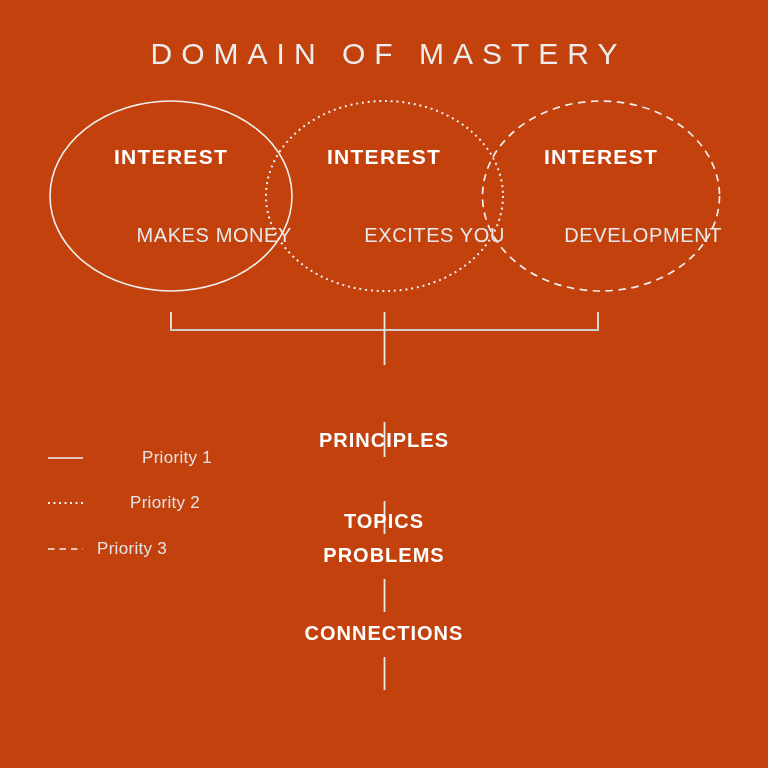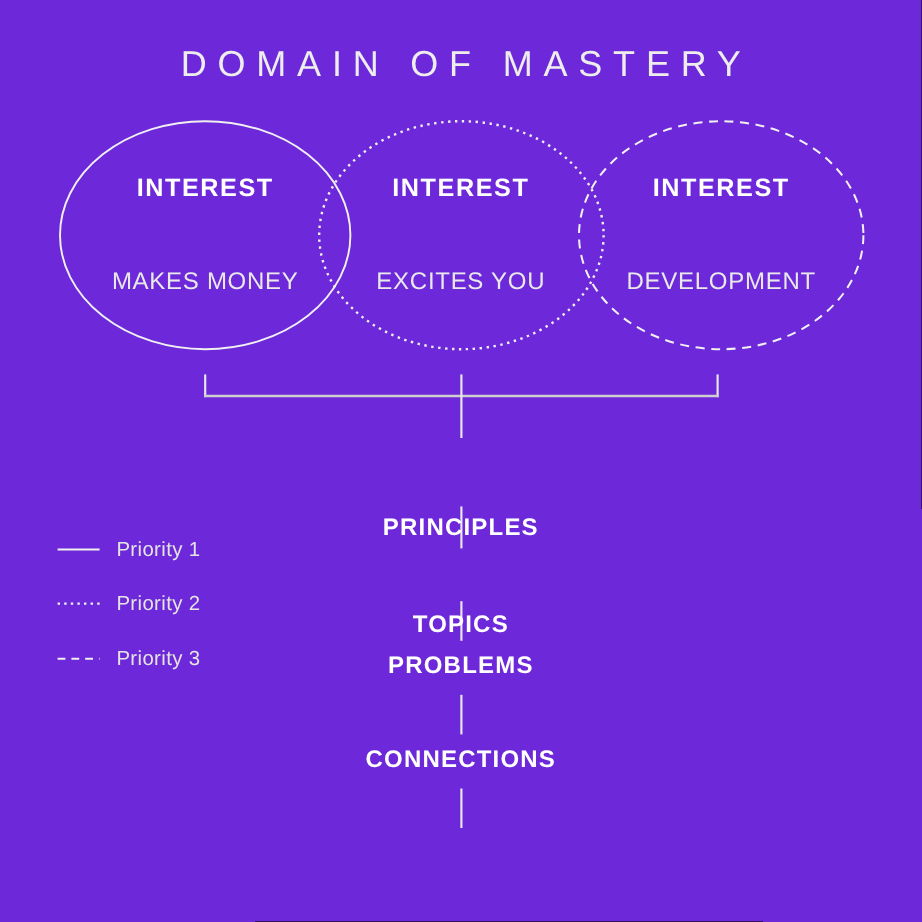--- a/index.html
+++ b/index.html
@@ -1,32 +1,32 @@
 <!DOCTYPE html>
 <html><head>
 <meta charset="utf-8">
 <style>
   html, body { margin:0; padding:0; background:#050505; }
   .canvas {
-    position:relative; width:768px; height:768px; background:#6d28d9;
+    position:relative; width:768px; height:768px; background:#c2410c;
     font-family:"Liberation Sans", sans-serif; overflow:hidden;
   }
   .title {
     position:absolute; top:37px; left:0; width:768px; text-align:center;
     color:#ededed; font-size:30px; font-weight:300; letter-spacing:9px;
     text-indent:9px; white-space:nowrap;
   }
   .diagram-svg { position:absolute; top:0; left:0; }
   .circle-label {
     position:absolute; width:242px; text-align:center; top:145px;
     color:#ffffff; font-weight:bold; font-size:21px; letter-spacing:1.3px;
     white-space:nowrap;
   }
   .circle-sub {
-    position:absolute; width:242px; text-align:center; top:224px;
+    position:absolute; width:242px; text-align:right; top:224px;
     color:#e9e9e9; font-weight:normal; font-size:20px; letter-spacing:0.6px;
     white-space:nowrap;
   }
   .c1 { left:50px; }
   .c2 { left:263px; }
   .c3 { left:480px; }
   .flow-item {
     position:absolute; left:0; width:768px; text-align:center;
     color:#ffffff; font-weight:bold; font-size:20px; letter-spacing:1px;
     white-space:nowrap;
@@ -71,17 +71,17 @@
   <div class="circle-sub   c2">EXCITES YOU</div>
 
   <div class="circle-label c3">INTEREST</div>
   <div class="circle-sub   c3">DEVELOPMENT</div>
 
   <div class="flow-item" style="top:389px;margin-top:40px;">PRINCIPLES</div>
   <div class="flow-item" style="top:466px;margin-top:44px;">TOPICS</div>
   <div class="flow-item" style="top:544px;">PROBLEMS</div>
   <div class="flow-item" style="top:622px;">CONNECTIONS</div>
 
-  <div class="legend-label" style="top:448px;">Priority 1</div>
-  <div class="legend-label" style="top:493px;">Priority 2</div>
+  <div class="legend-label" style="top:448px;margin-left:45px;">Priority 1</div>
+  <div class="legend-label" style="top:493px;margin-left:33px;">Priority 2</div>
   <div class="legend-label" style="top:539px;">Priority 3</div>
 
 </div>
 
 </body></html>

